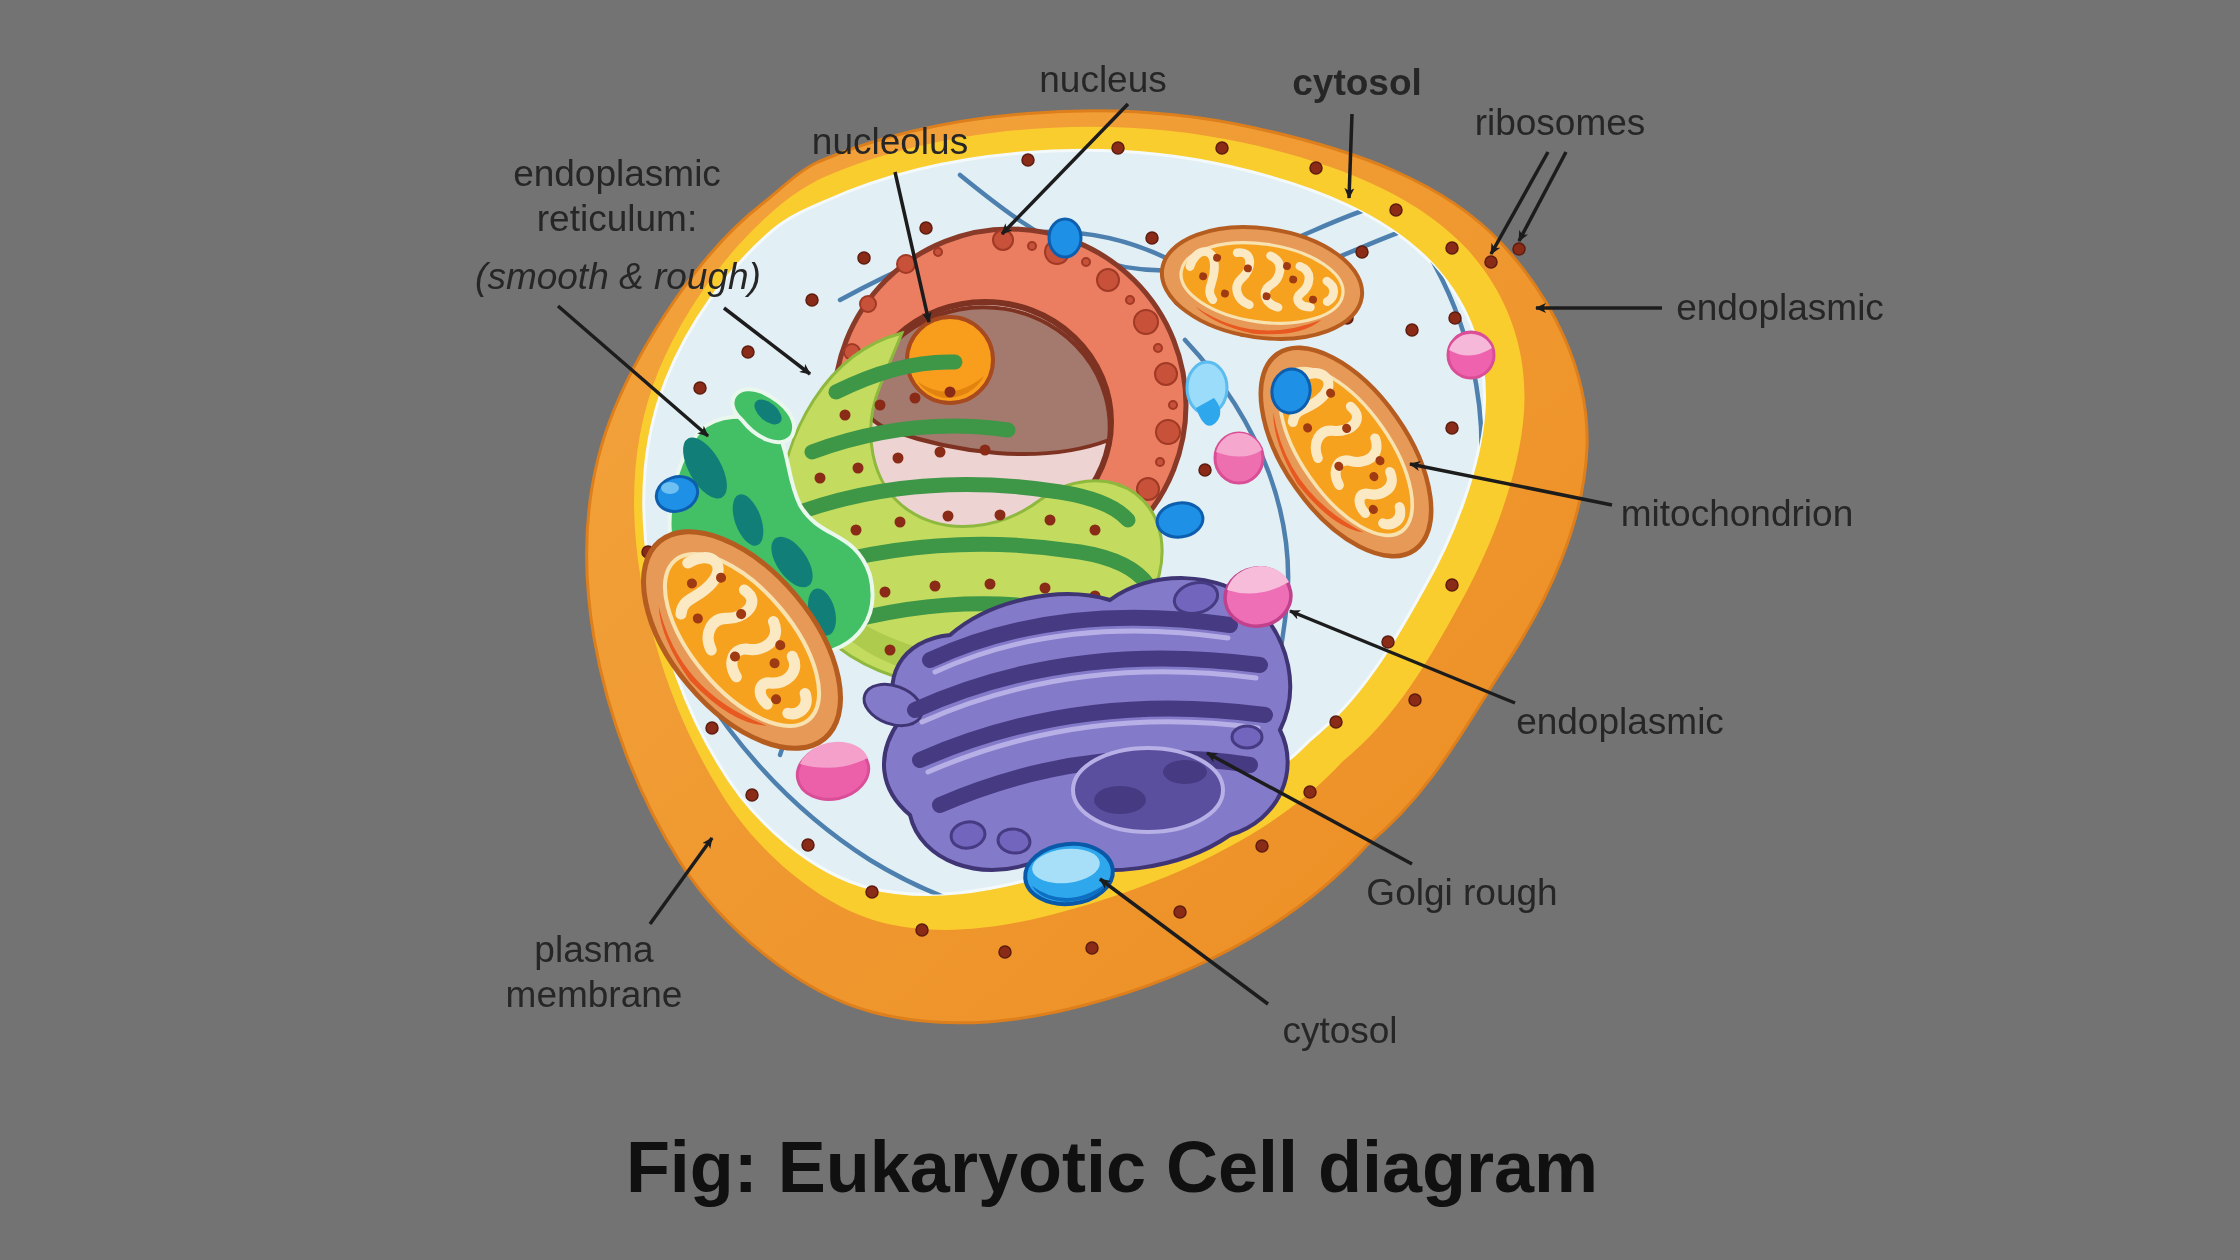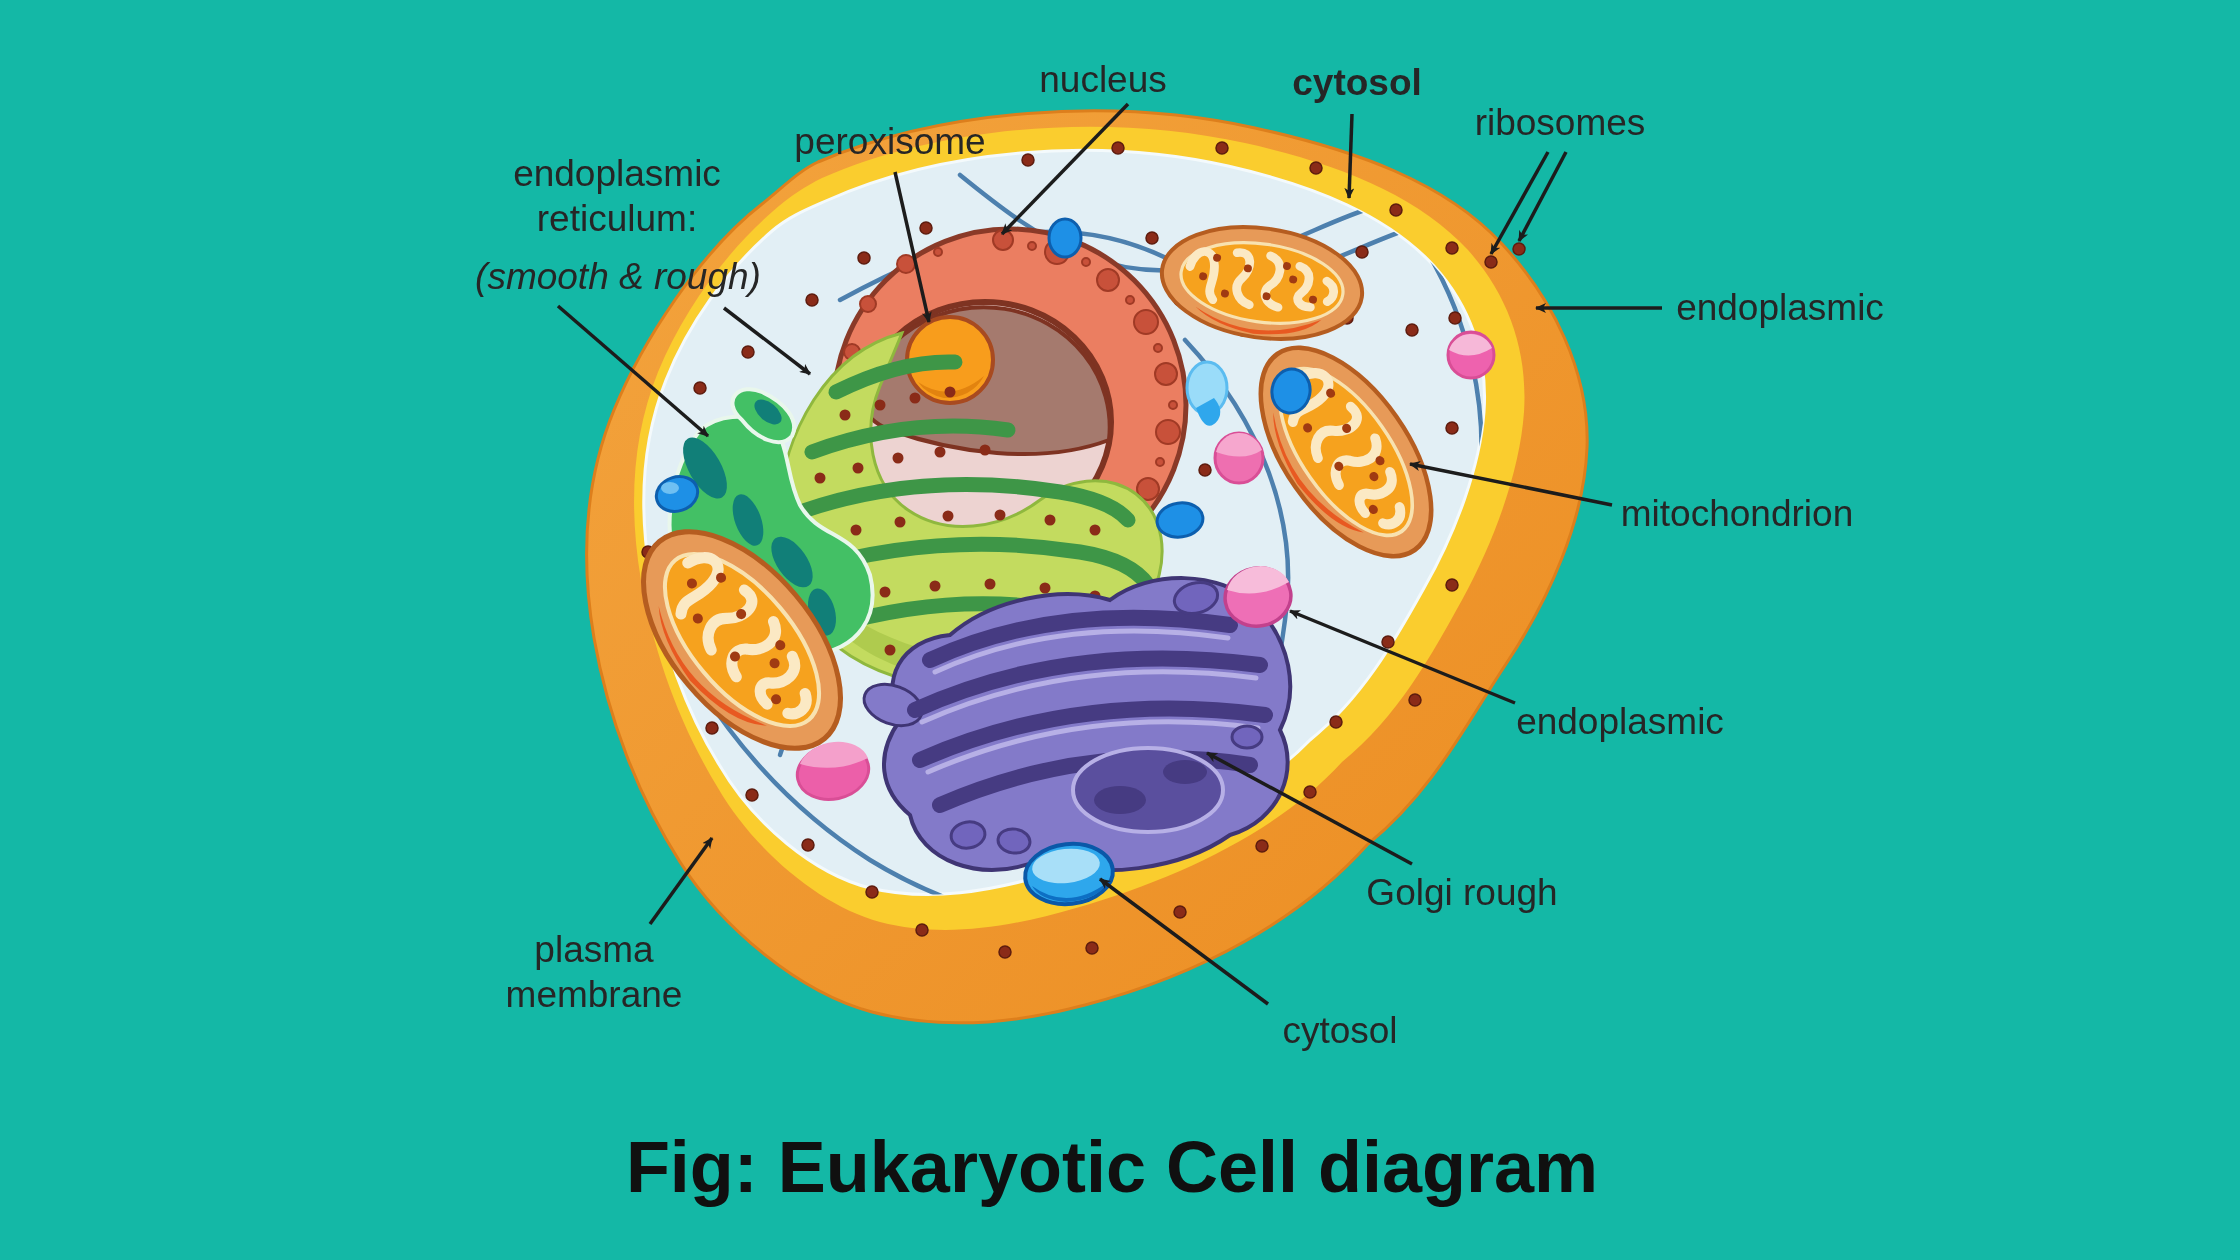--- a/index.html
+++ b/index.html
@@ -1,18 +1,18 @@
 <!DOCTYPE html>
 <html><head>
 <meta charset="utf-8">
 <style>
   html,body{margin:0;padding:0;background:#FCF1F3;}
   .stage{
     position:relative;width:2240px;height:1260px;overflow:hidden;
-    background:#14b8a6;font-family:"Liberation Sans", sans-serif;
+    background:#737373;font-family:"Liberation Sans", sans-serif;
   }
   .stage svg{position:absolute;left:0;top:0;}
   .lbl{
     position:absolute;transform:translate(-50%,-50%);
     font-size:37px;line-height:1.22;color:#262626;text-align:center;
     white-space:nowrap;
   }
   .lbl.wrap{white-space:normal;}
   .lbl.italic{font-style:italic;}
   .caption{
@@ -288,21 +288,21 @@
     <line x1="650" y1="924" x2="712" y2="838" marker-end="url(#ah)"></line>
     <line x1="558" y1="306" x2="708" y2="436" marker-end="url(#ah)"></line>
     <line x1="724" y1="308" x2="810" y2="374" marker-end="url(#ah)"></line>
     <line x1="895" y1="172" x2="929" y2="322" marker-end="url(#ah)"></line>
   </g>
 </svg>
 
 <div class="lbl" style="left:1103px;top:80px;">nucleus</div>
 <div class="lbl" style="left:1357px;top:83px;font-weight:bold;">cytosol</div>
 <div class="lbl" style="left:1560px;top:123px;">ribosomes</div>
-<div class="lbl" style="left:890px;top:142px;">peroxisome</div>
+<div class="lbl" style="left:890px;top:142px;">nucleolus</div>
 <div class="lbl wrap" style="left:617px;top:196px;width:240px;">endoplasmic reticulum:</div>
 <div class="lbl italic" style="left:618px;top:277px;">(smooth &amp; rough)</div>
 <div class="lbl" style="left:1780px;top:308px;">endoplasmic</div>
 <div class="lbl" style="left:1737px;top:514px;">mitochondrion</div>
 <div class="lbl" style="left:1620px;top:722px;">endoplasmic</div>
 <div class="lbl" style="left:1462px;top:893px;">Golgi rough</div>
 <div class="lbl" style="left:1340px;top:1031px;">cytosol</div>
 <div class="lbl wrap" style="left:594px;top:972px;width:195px;">plasma membrane</div>
 
 <div class="caption" style="left:1112px;top:1167px;">Fig: Eukaryotic Cell diagram</div>

